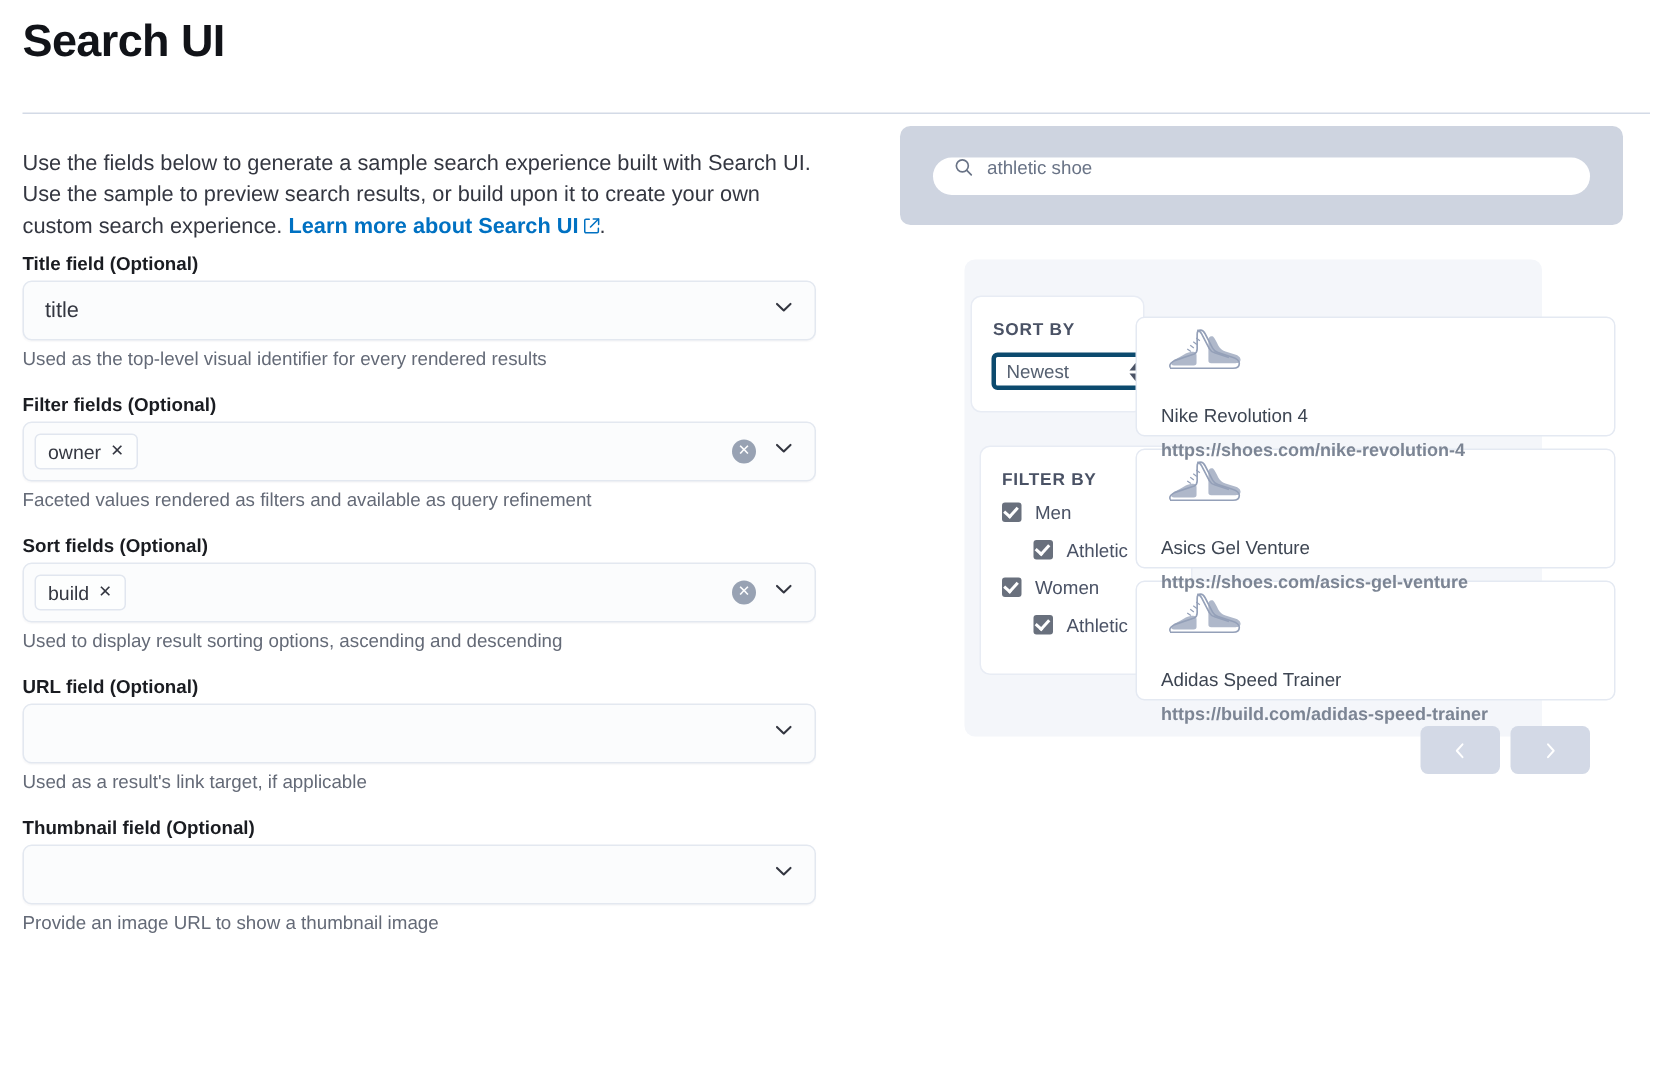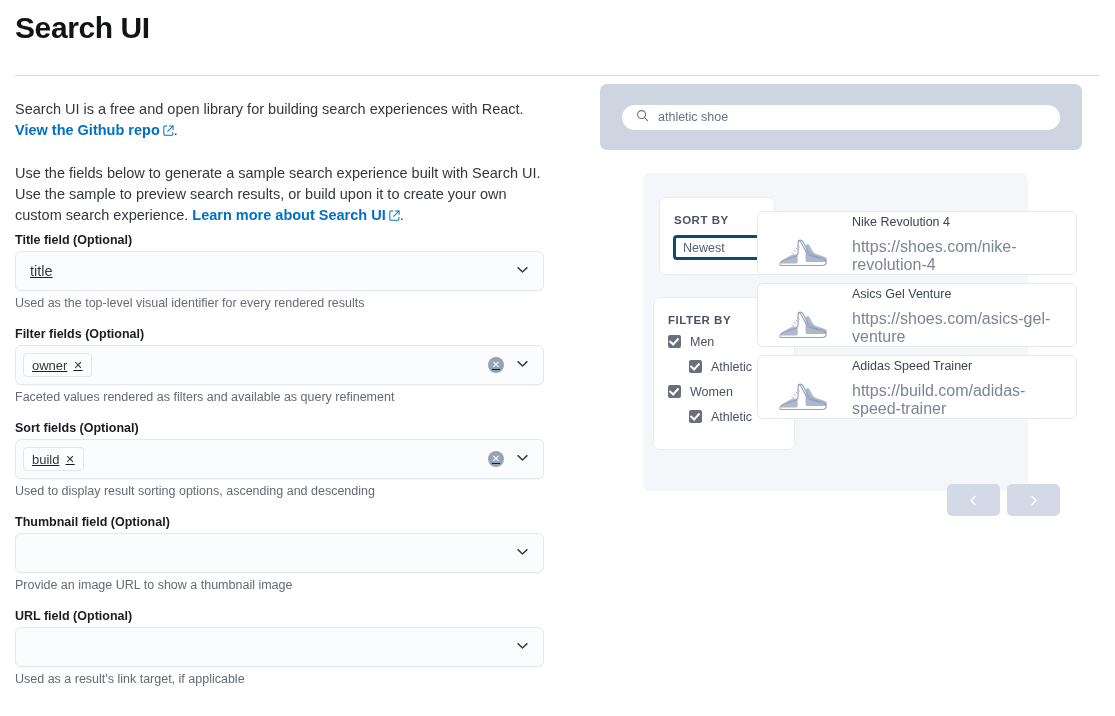--- a/index.html
+++ b/index.html
@@ -93,21 +93,20 @@
     position: relative;
     height: 40px;
     background: #fbfcfd;
     border: 1px solid #e3e8f0;
     border-radius: 6px;
     box-shadow: 0 1px 1px rgba(60,70,90,0.035);
     display: flex;
     align-items: center;
     padding: 0 8px 0 14px;
     box-sizing: border-box;
-    text-decoration: underline;
   }
   .combo-value {
     font-size: 14.5px;
     color: #343741;
     flex: 1 1 auto;
     overflow: hidden;
     white-space: nowrap;
   }
   .combo-pills {
     flex: 1 1 auto;
@@ -170,21 +169,21 @@
     align-items: center;
     box-sizing: border-box;
     margin-bottom: 23px;
   }
   .search-input-box {
     flex: 1 1 auto;
     height: 25px;
     background: #ffffff;
     border-radius: 14px;
     display: flex;
-    align-items: center;
+    align-items: flex-start;
     padding: 0 14px;
     box-sizing: border-box;
   }
   .search-icon { flex: 0 0 auto; margin-right: 9px; display:block; }
   .search-text {
     font-size: 12.5px;
     color: #697386;
   }
 
   .results-area {
@@ -199,21 +198,21 @@
 
   
   .facet-card {
     position: absolute;
     background: #ffffff;
     border: 1px solid #e8ecf4;
     border-radius: 7px;
     box-sizing: border-box;
   }
   .sort-card {
-    left: 16px;
+    left: 4px;
     top: 24px;
     width: 116px;
     height: 78px;
     padding: 16px 14px 0 14px;
   }
   .facet-heading {
     font-size: 11.5px;
     font-weight: 700;
     letter-spacing: 0.5px;
     color: #4a5265;
@@ -290,43 +289,45 @@
   .result-list {
     position: absolute;
     left: 114px;
     top: 38px;
     width: 320px;
   }
   .result-card {
     background: #ffffff;
     border: 1px solid #e4e9f2;
     border-radius: 6px;
-    height: 64px;
-    display: flex;
-    align-items: flex-end;
+    height: 80px;
+    display: flex;
+    align-items: flex-start;
     padding: 0 16px;
     margin-bottom: 8px;
     box-sizing: border-box;
+    flex-direction: column;
   }
   .result-thumb {
     flex: 0 0 58px;
     height: 42px;
     margin-right: 20px;
     display: block;
   }
   .result-meta { min-width: 0; }
   .result-title {
     font-size: 12.5px;
     color: #3d4552;
     margin-bottom: 9px;
   }
   .result-url {
-    font-size: 16px;
+    font-size: 12px;
     color: #7c8characters;
     color: #7c8594;
+    font-weight: bold;
   }
 
   .pager {
     position: absolute;
     left: 347px;
     top: 400px;
     display: flex;
     gap: 7px;
   }
   .pager-btn {
@@ -346,25 +347,20 @@
 
 <div class="page-header">
   <h1 class="page-title">Search UI</h1>
   <div class="header-divider"></div>
 </div>
 
 <div class="body-wrap">
 
   <div class="left-col">
 
-    <p class="intro-p"><span>Search UI is a free and open library for building search experiences with React. </span><a class="ext-link" href="#"><span>View the Github repo</span><span class="ext-icon"><svg width="11" height="11" viewBox="0 0 12 12">
-              <path d="M4.2 1.2h-2.4a.9.9 0 0 0-.9.9v8.1a.9.9 0 0 0 .9.9h8.1a.9.9 0 0 0 .9-.9v-2.4" fill="none" stroke="#0071c2" stroke-width="1.1" stroke-linecap="round"></path>
-              <path d="M7.1 1.1h3.9v3.9" fill="none" stroke="#0071c2" stroke-width="1.1" stroke-linecap="round" stroke-linejoin="round"></path>
-              <path d="M5.1 6.9 10.9 1.1" fill="none" stroke="#0071c2" stroke-width="1.1" stroke-linecap="round"></path>
-            </svg></span></a><span>.</span></p>
 
     <p class="intro-p"><span>Use the fields below to generate a sample search experience built with Search UI. Use the sample to preview search results, or build upon it to create your own custom search experience. </span><a class="ext-link" href="#"><span>Learn more about Search UI</span><span class="ext-icon"><svg width="11" height="11" viewBox="0 0 12 12">
               <path d="M4.2 1.2h-2.4a.9.9 0 0 0-.9.9v8.1a.9.9 0 0 0 .9.9h8.1a.9.9 0 0 0 .9-.9v-2.4" fill="none" stroke="#0071c2" stroke-width="1.1" stroke-linecap="round"></path>
               <path d="M7.1 1.1h3.9v3.9" fill="none" stroke="#0071c2" stroke-width="1.1" stroke-linecap="round" stroke-linejoin="round"></path>
               <path d="M5.1 6.9 10.9 1.1" fill="none" stroke="#0071c2" stroke-width="1.1" stroke-linecap="round"></path>
             </svg></span></a><span>.</span></p>
 
     <div class="field-block">
       <label class="field-label">Title field (Optional)</label>
       <div class="combo">
@@ -404,39 +400,39 @@
         </div>
         <span class="clear-btn">✕</span>
         <span class="caret"><svg width="15" height="15" viewBox="0 0 16 16">
               <path d="M3.2 6 8 10.6 12.8 6" fill="none" stroke="#343741" stroke-width="1.5" stroke-linecap="round" stroke-linejoin="round"></path>
             </svg></span>
       </div>
       <span class="field-help">Used to display result sorting options, ascending and descending</span>
     </div>
 
     <div class="field-block">
+      <label class="field-label">URL field (Optional)</label>
+      <div class="combo">
+        <span class="combo-value"></span>
+        <span class="caret"><svg width="15" height="15" viewBox="0 0 16 16">
+              <path d="M3.2 6 8 10.6 12.8 6" fill="none" stroke="#343741" stroke-width="1.5" stroke-linecap="round" stroke-linejoin="round"></path>
+            </svg></span>
+      </div>
+      <span class="field-help">Used as a result's link target, if applicable</span>
+    </div>
+
+    <div class="field-block">
       <label class="field-label">Thumbnail field (Optional)</label>
       <div class="combo">
         <span class="combo-value"></span>
         <span class="caret"><svg width="15" height="15" viewBox="0 0 16 16">
               <path d="M3.2 6 8 10.6 12.8 6" fill="none" stroke="#343741" stroke-width="1.5" stroke-linecap="round" stroke-linejoin="round"></path>
             </svg></span>
       </div>
       <span class="field-help">Provide an image URL to show a thumbnail image</span>
-    </div>
-
-    <div class="field-block">
-      <label class="field-label">URL field (Optional)</label>
-      <div class="combo">
-        <span class="combo-value"></span>
-        <span class="caret"><svg width="15" height="15" viewBox="0 0 16 16">
-              <path d="M3.2 6 8 10.6 12.8 6" fill="none" stroke="#343741" stroke-width="1.5" stroke-linecap="round" stroke-linejoin="round"></path>
-            </svg></span>
-      </div>
-      <span class="field-help">Used as a result's link target, if applicable</span>
     </div>
 
   </div>
 
   <div class="right-col">
     <div class="preview">
 
       <div class="search-bar-panel">
         <div class="search-input-box">
           <span class="search-icon"><svg width="13" height="13" viewBox="0 0 14 14">

